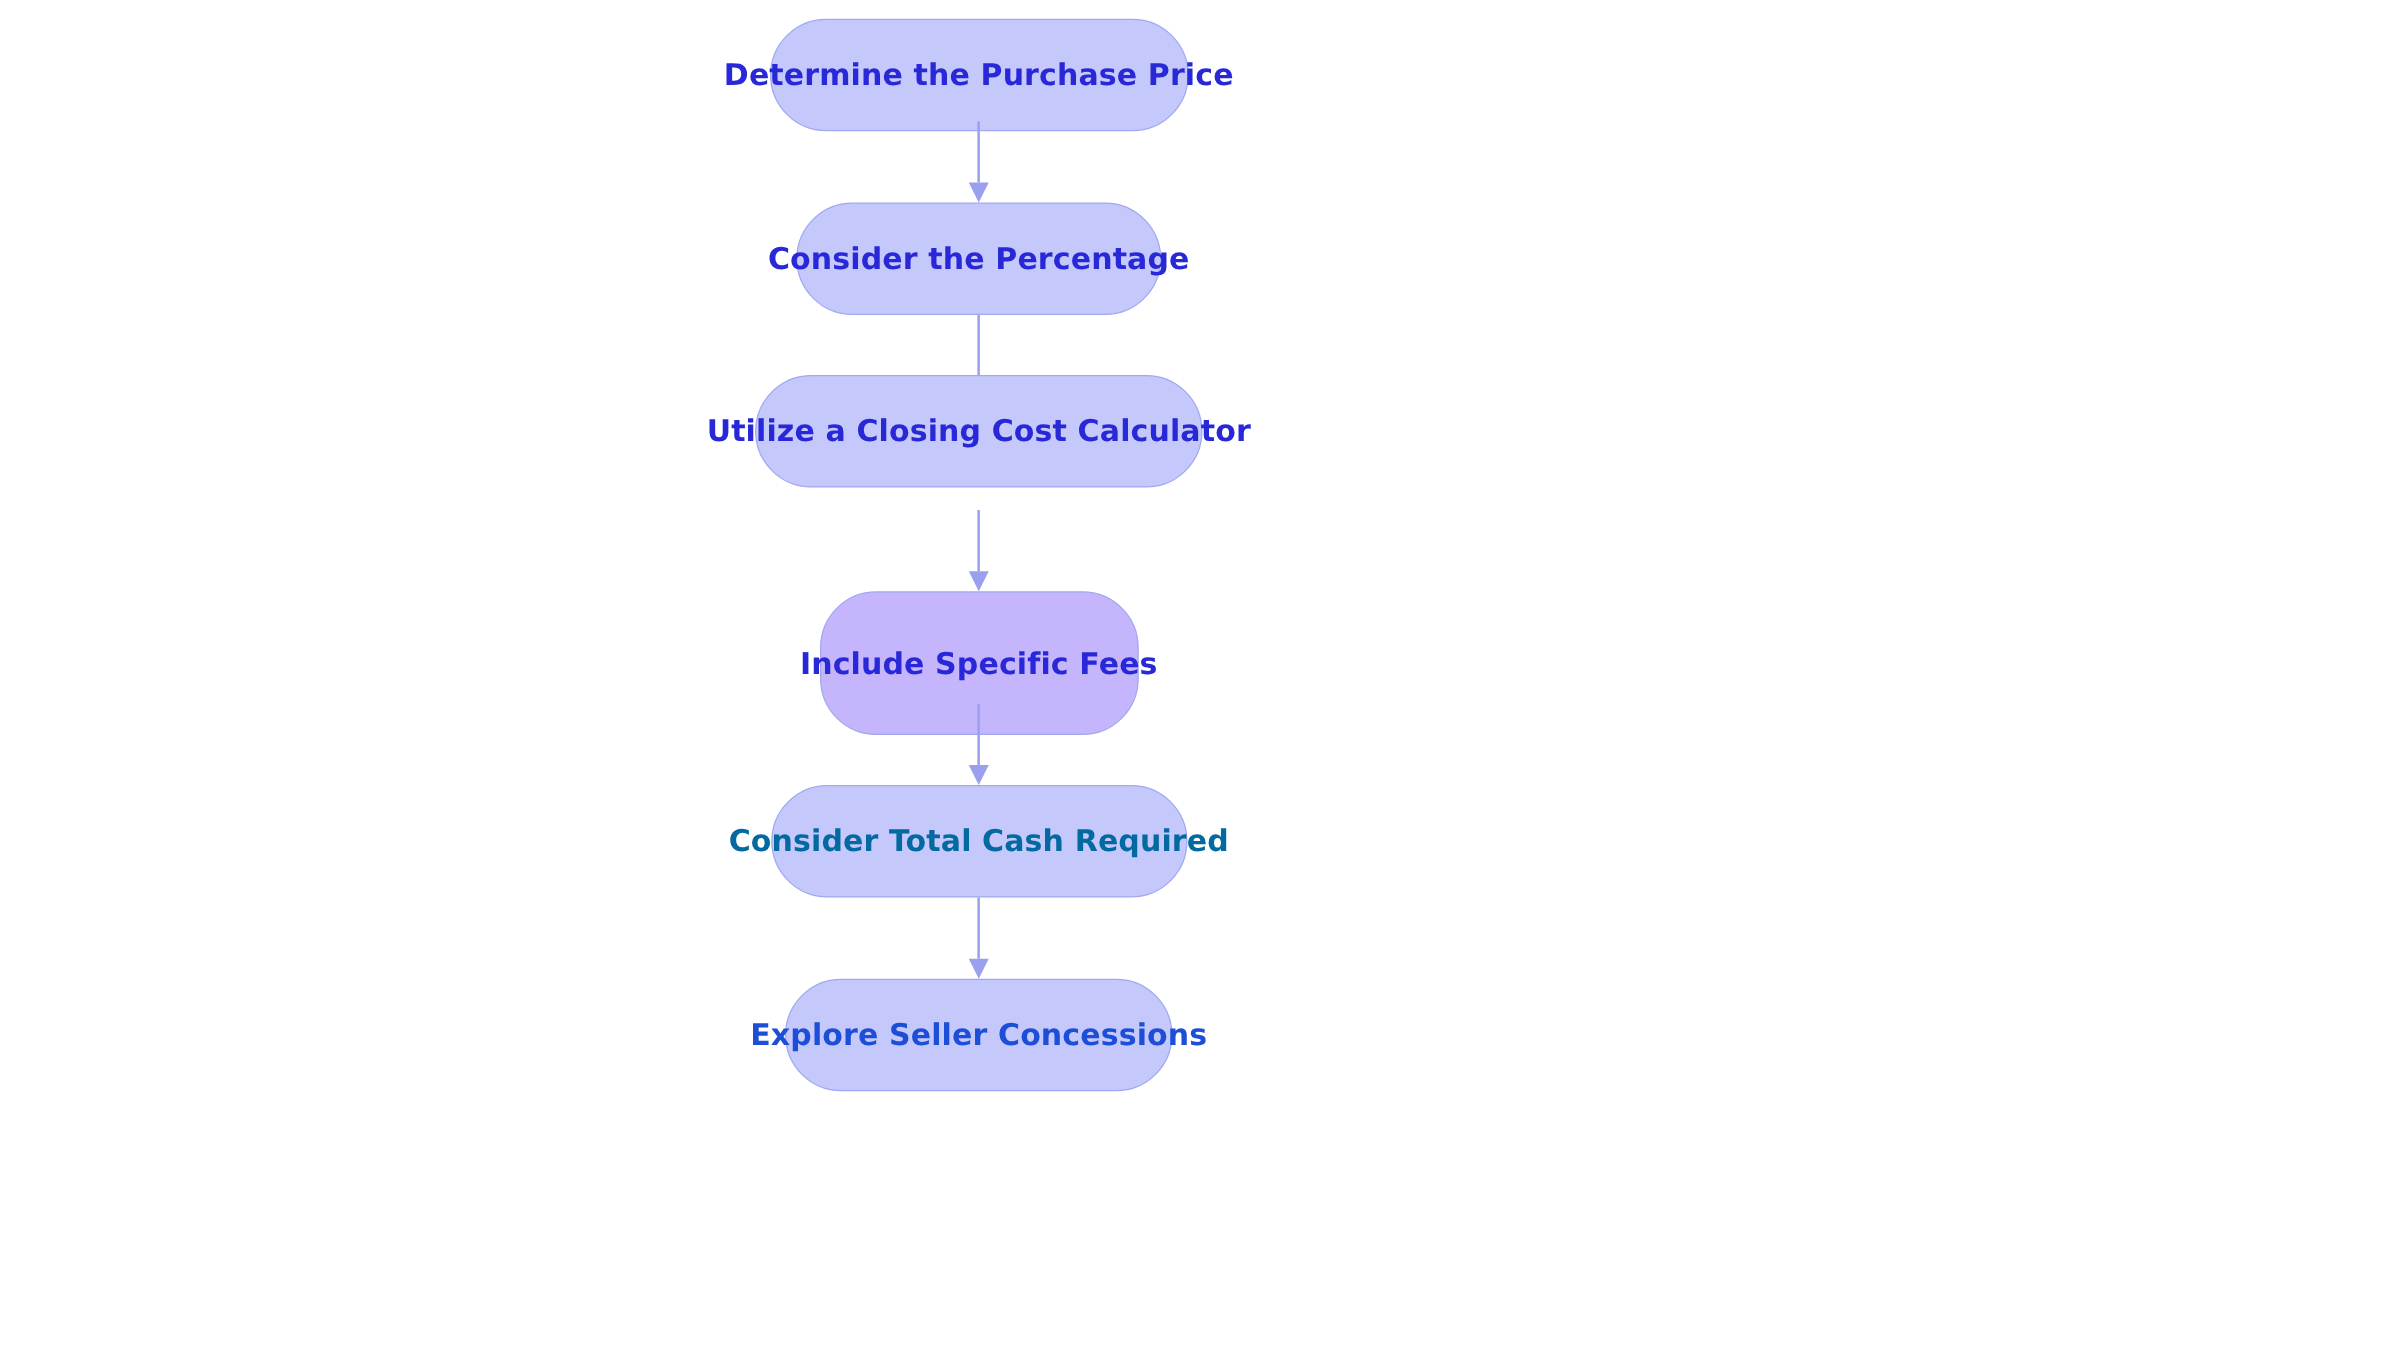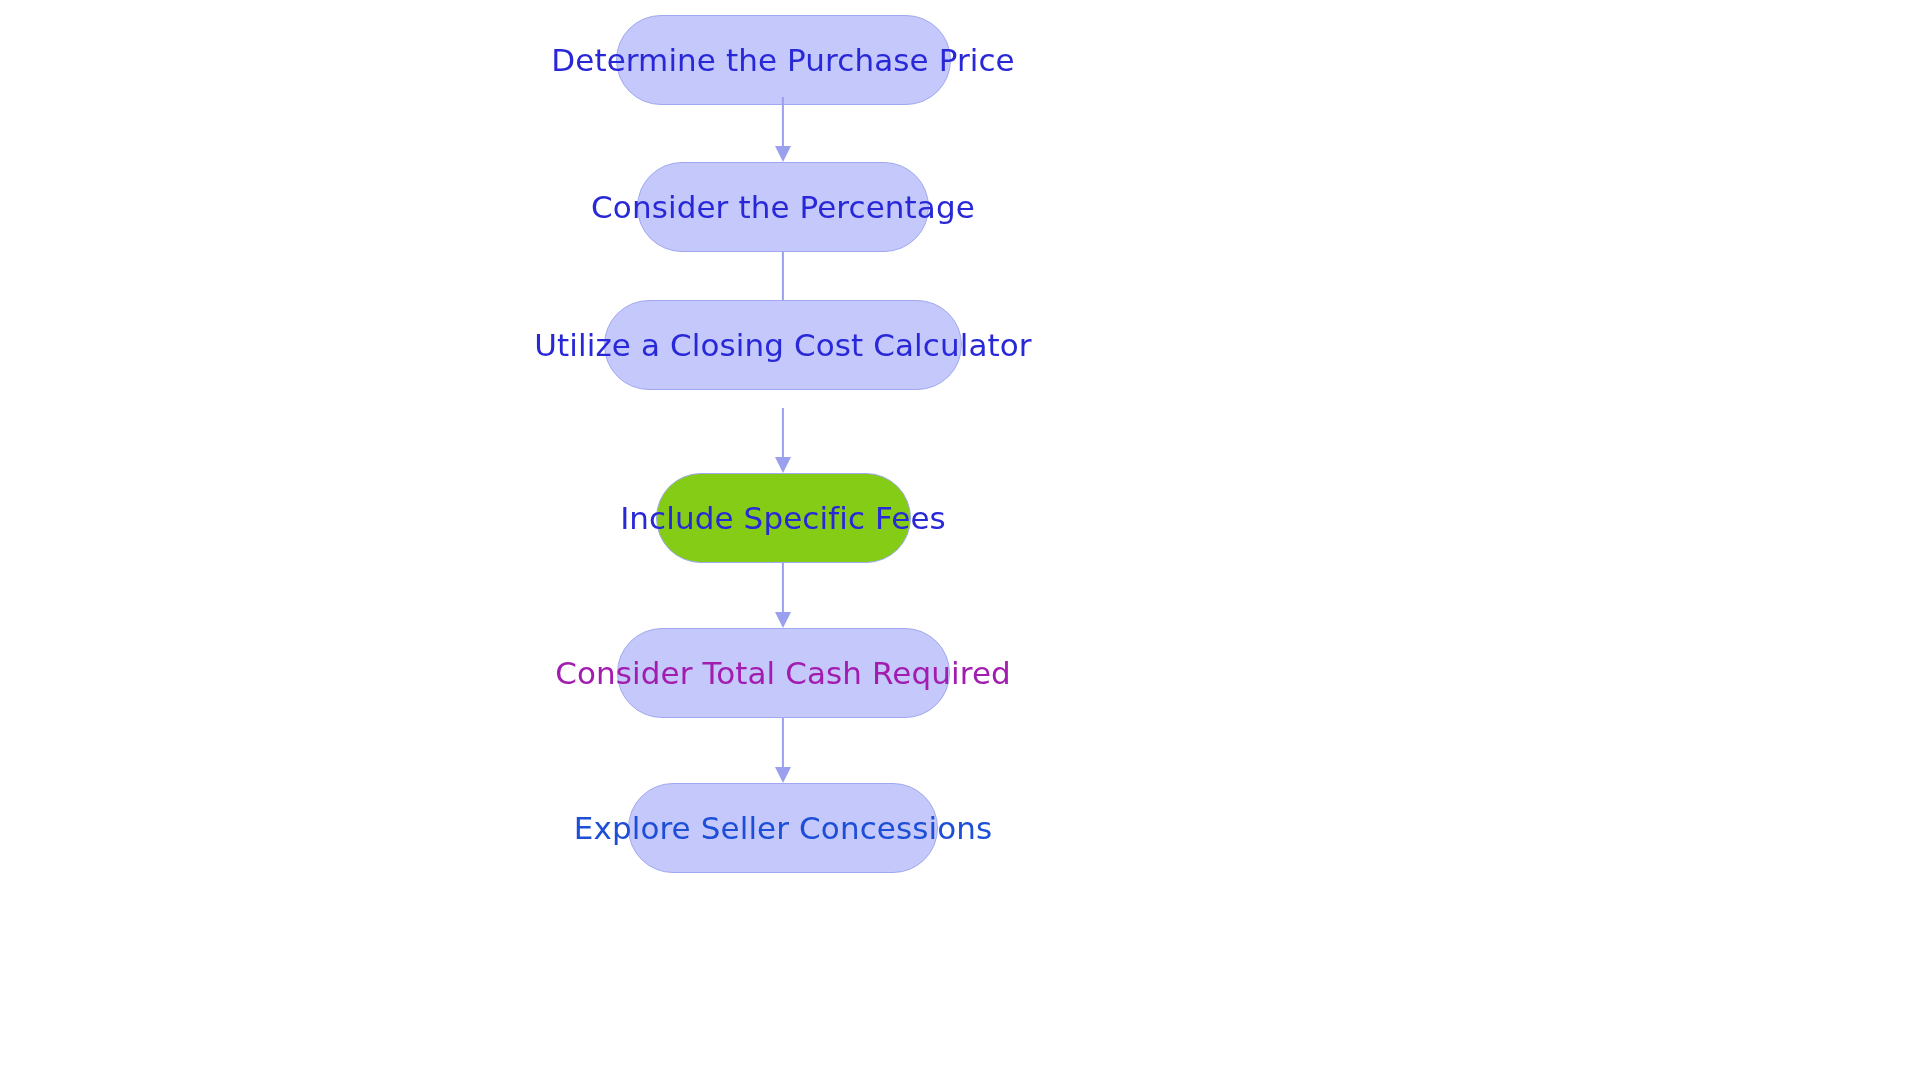--- a/index.html
+++ b/index.html
@@ -42,22 +42,22 @@
     height: 90px;
     border-radius: 45px;
     background: #c5c8fa;
     border: 1.6px solid #9fa8f0;
     padding: 0 34px;
     position: relative;
     margin-left: 0;
   }
   .node-label {
     color: #2828d8;
-    font-size: 31px;
-    font-weight: 400;
+    font-size: 24px;
+    font-weight: 700;
     line-height: 1;
     white-space: nowrap;
     letter-spacing: 0.1px;
   }
 
   
   .connector {
     position: relative;
     width: 24px;
     height: 65px;
@@ -122,32 +122,32 @@
       <div class="node" style="width: 358px; height: 90px; border-radius: 45px; background: rgb(197, 200, 250); border-color: rgb(159, 168, 240);">
         <span class="node-label" style="color: rgb(40, 40, 216);">Utilize a Closing Cost Calculator</span>
       </div>
     </div>
     <div class="connector" style="position: absolute; left: 771px; top: 408px; height: 65px;">
       <div class="shaft" style="height: 49px; background: rgb(154, 160, 238);"></div>
       <div class="head" style="border-top-color: rgb(154, 160, 238);"></div>
     </div>
 
     <div class="step" style="position: absolute; left: 655.5px; top: 473px;">
-      <div class="node" style="width: 255px; height: 90px; border-radius: 45px; background: #84cc16; border-color: rgb(159, 168, 240);">
+      <div class="node" style="width: 255px; height: 115px; border-radius: 45px; background: #c4b5fd; border-color: rgb(159, 168, 240);">
         <span class="node-label" style="color: rgb(40, 40, 216);">Include Specific Fees</span>
       </div>
     </div>
     <div class="connector" style="position: absolute; left: 771px; top: 563px; height: 65px;">
       <div class="shaft" style="height: 49px; background: rgb(154, 160, 238);"></div>
       <div class="head" style="border-top-color: rgb(154, 160, 238);"></div>
     </div>
 
     <div class="step" style="position: absolute; left: 616.5px; top: 628px;">
       <div class="node" style="width: 333px; height: 90px; border-radius: 45px; background: rgb(197, 200, 250); border-color: rgb(159, 168, 240);">
-        <span class="node-label" style="color: #a21caf;">Consider Total Cash Required</span>
+        <span class="node-label" style="color: #0369a1;">Consider Total Cash Required</span>
       </div>
     </div>
     <div class="connector" style="position: absolute; left: 771px; top: 718px; height: 65px;">
       <div class="shaft" style="height: 49px; background: rgb(154, 160, 238);"></div>
       <div class="head" style="border-top-color: rgb(154, 160, 238);"></div>
     </div>
 
     <div class="step" style="position: absolute; left: 628px; top: 783px;">
       <div class="node" style="width: 310px; height: 90px; border-radius: 45px; background: rgb(197, 200, 250); border-color: rgb(159, 168, 240);">
         <span class="node-label" style="color: #1d4ed8;">Explore Seller Concessions</span>

